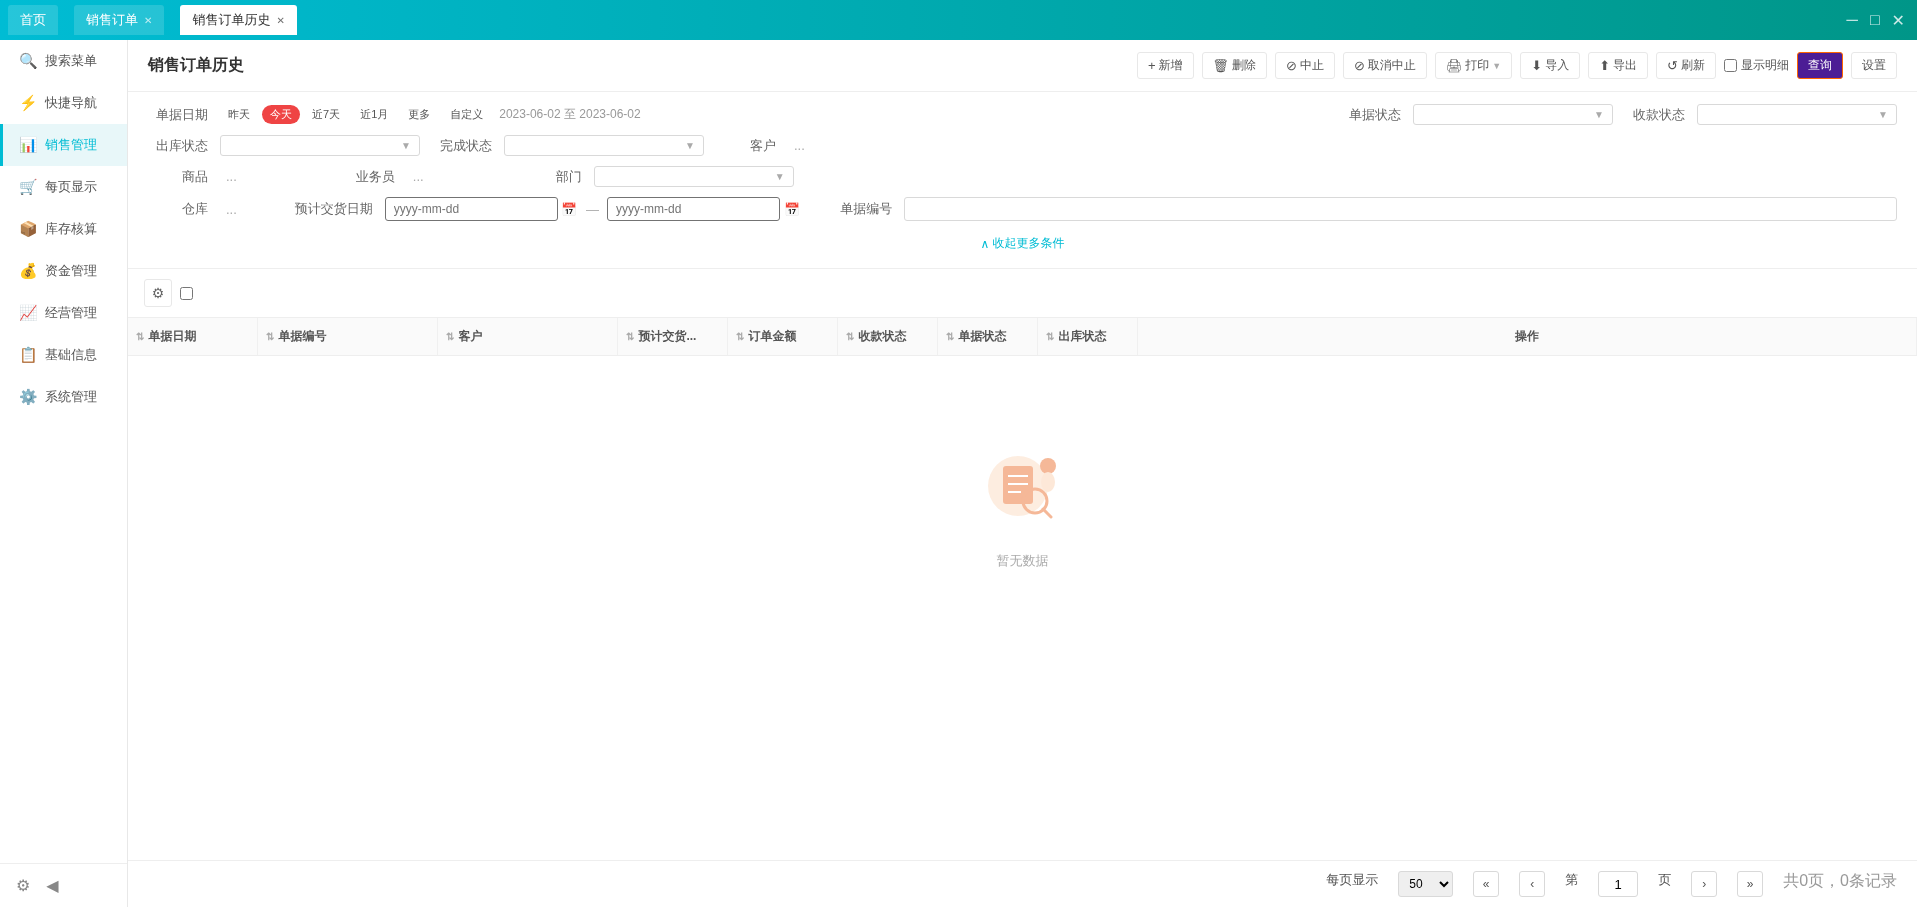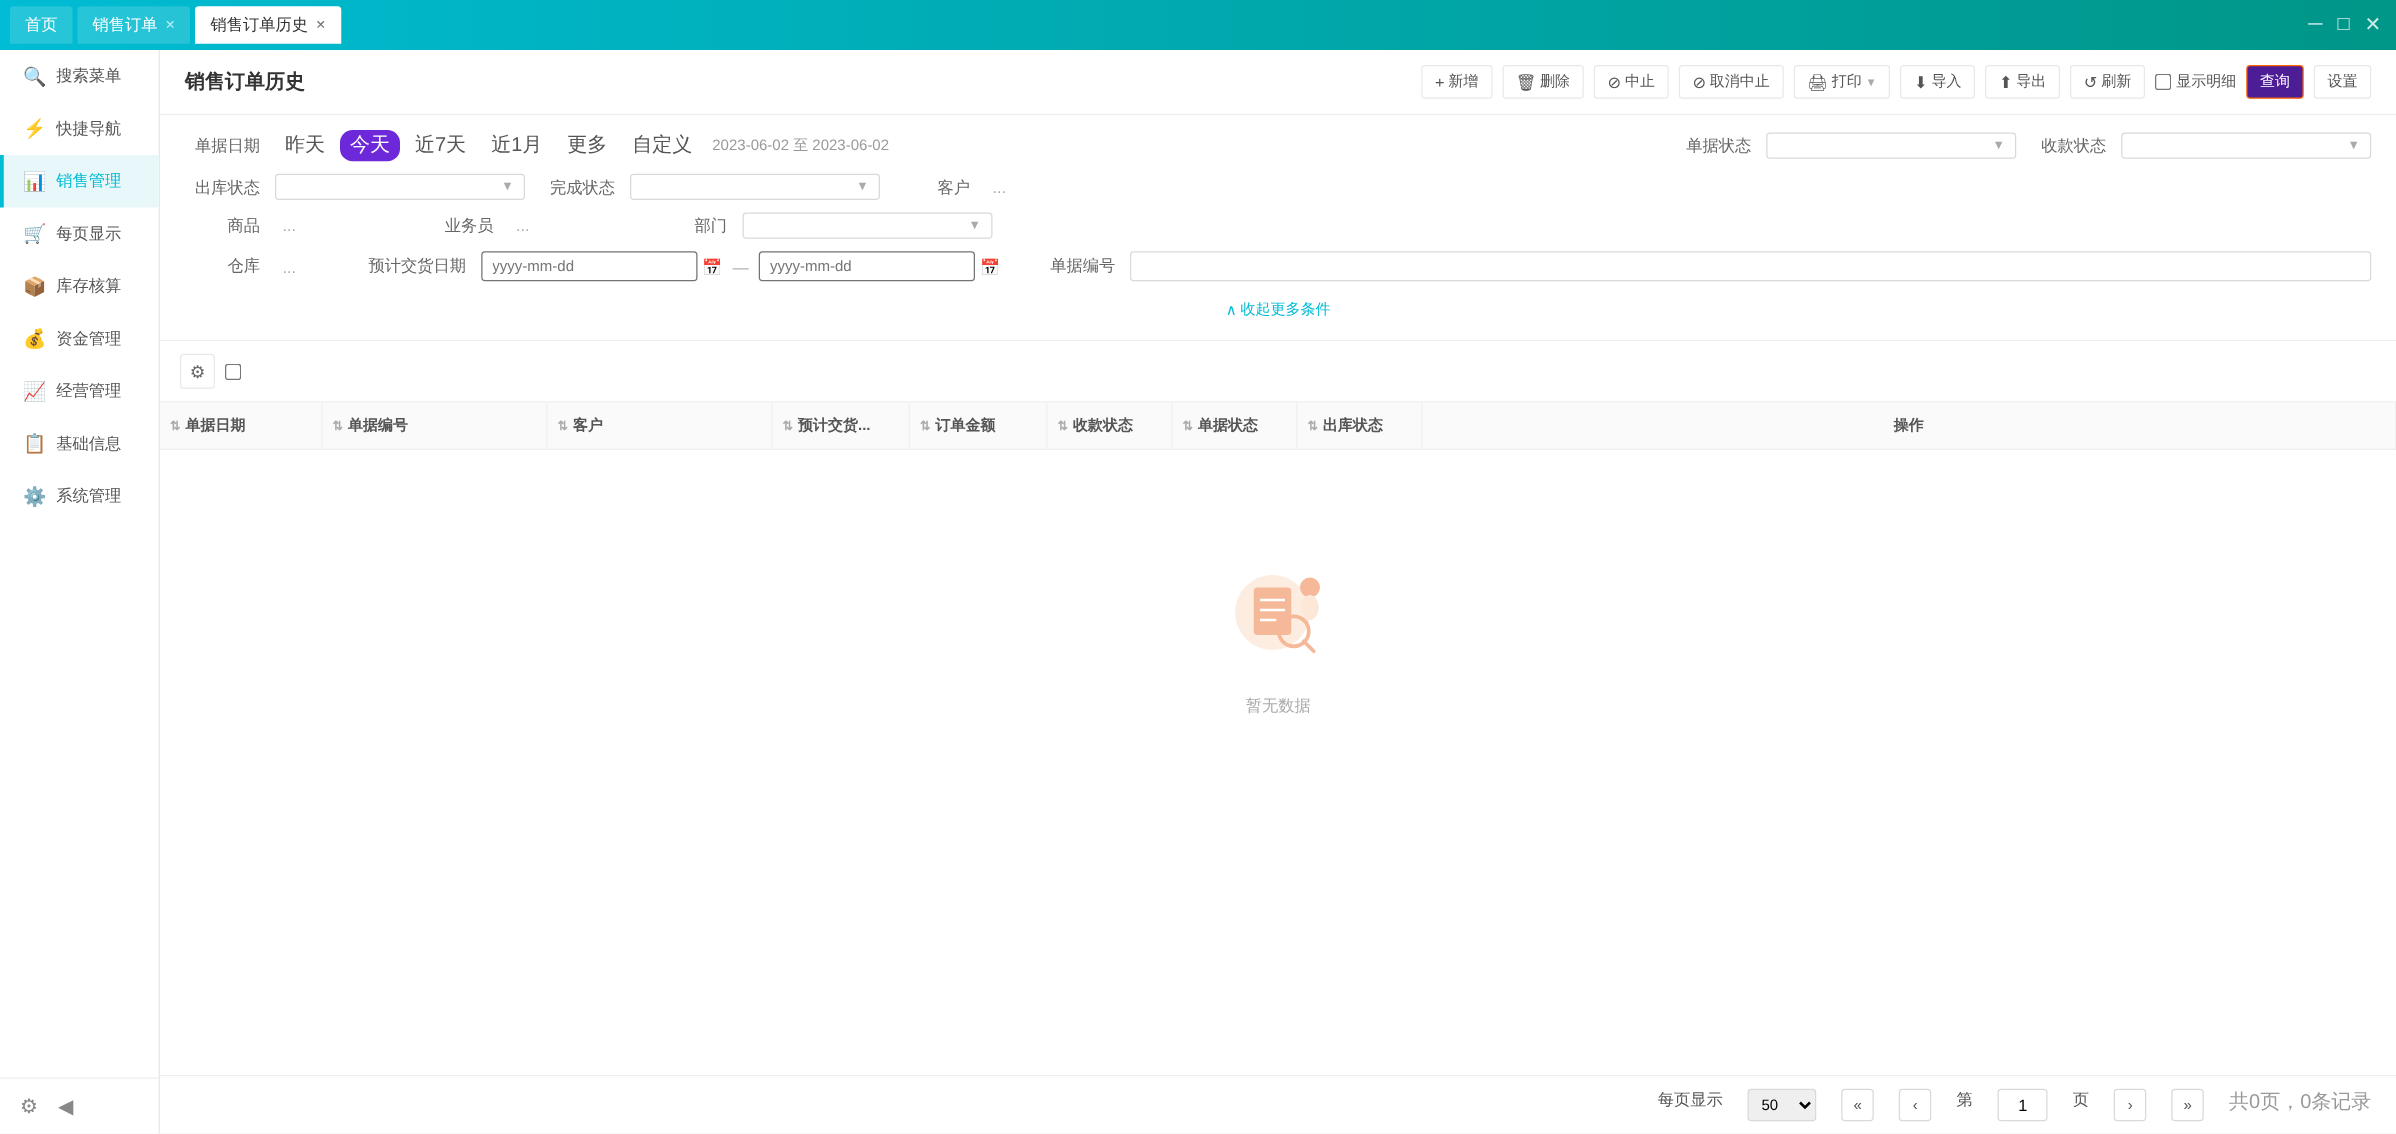--- a/index.html
+++ b/index.html
@@ -5,21 +5,21 @@
     * { box-sizing: border-box; margin: 0; padding: 0; }
     body { font-family: 'Microsoft YaHei', Arial, sans-serif; font-size: 13px; background: #f0f2f5; color: #333; display: flex; flex-direction: column; height: 907px; overflow: hidden; }
 
     
     .top-bar {
       background: linear-gradient(90deg, #00bcd4, #009688);
       height: 40px;
       display: flex;
       align-items: center;
       padding: 0 8px;
-      gap: 4px;
+      gap: 16px;
       flex-shrink: 0;
     }
     .tab-item {
       background: rgba(255,255,255,0.15);
       color: #fff;
       padding: 4px 12px;
       border-radius: 3px 3px 0 0;
       cursor: pointer;
       font-size: 13px;
       display: flex;
@@ -184,26 +184,26 @@
       flex: 1;
     }
     .date-shortcuts {
       display: flex;
       align-items: center;
       gap: 4px;
     }
     .date-shortcut {
       padding: 2px 8px;
       border-radius: 10px;
-      font-size: 16px;
+      font-size: 11px;
       cursor: pointer;
       color: #555;
     }
     .date-shortcut.active {
-      background: #6d28d9;
+      background: #ef4444;
       color: #fff;
     }
     .date-range-text {
       font-size: 12px;
       color: #999;
       margin-left: 4px;
     }
     .select-input {
       border: 1px solid #d9d9d9;
       border-radius: 3px;

